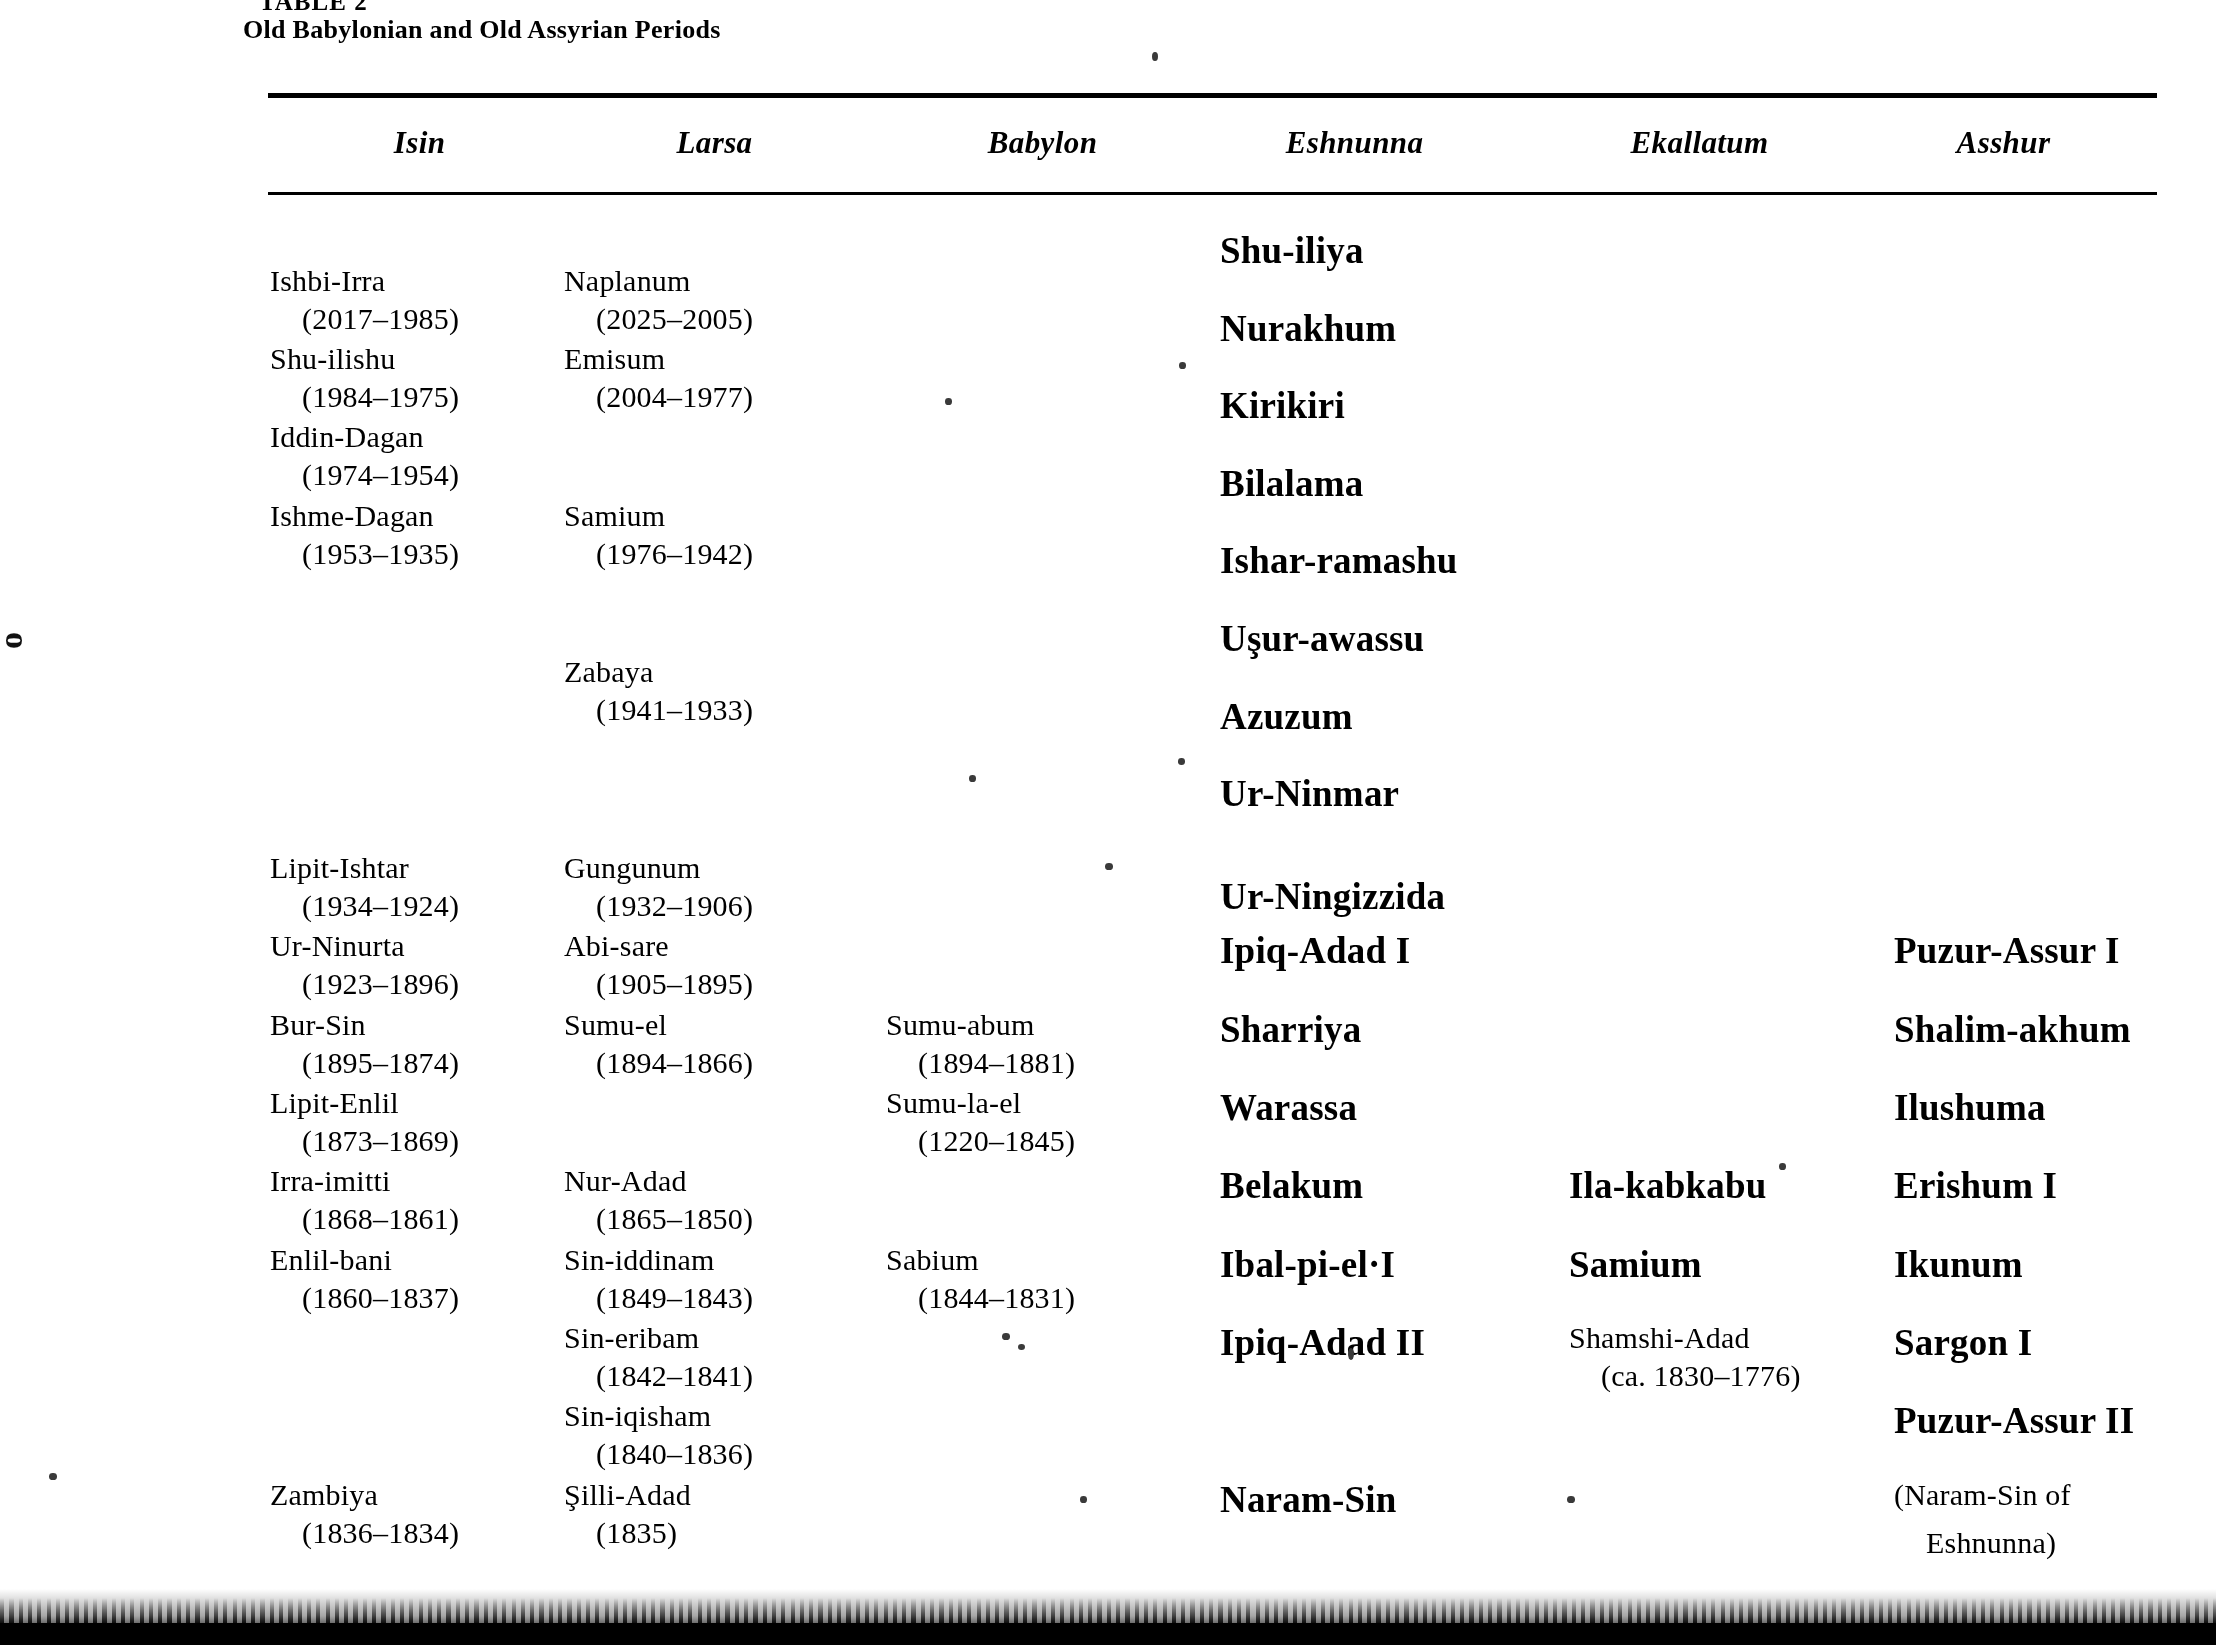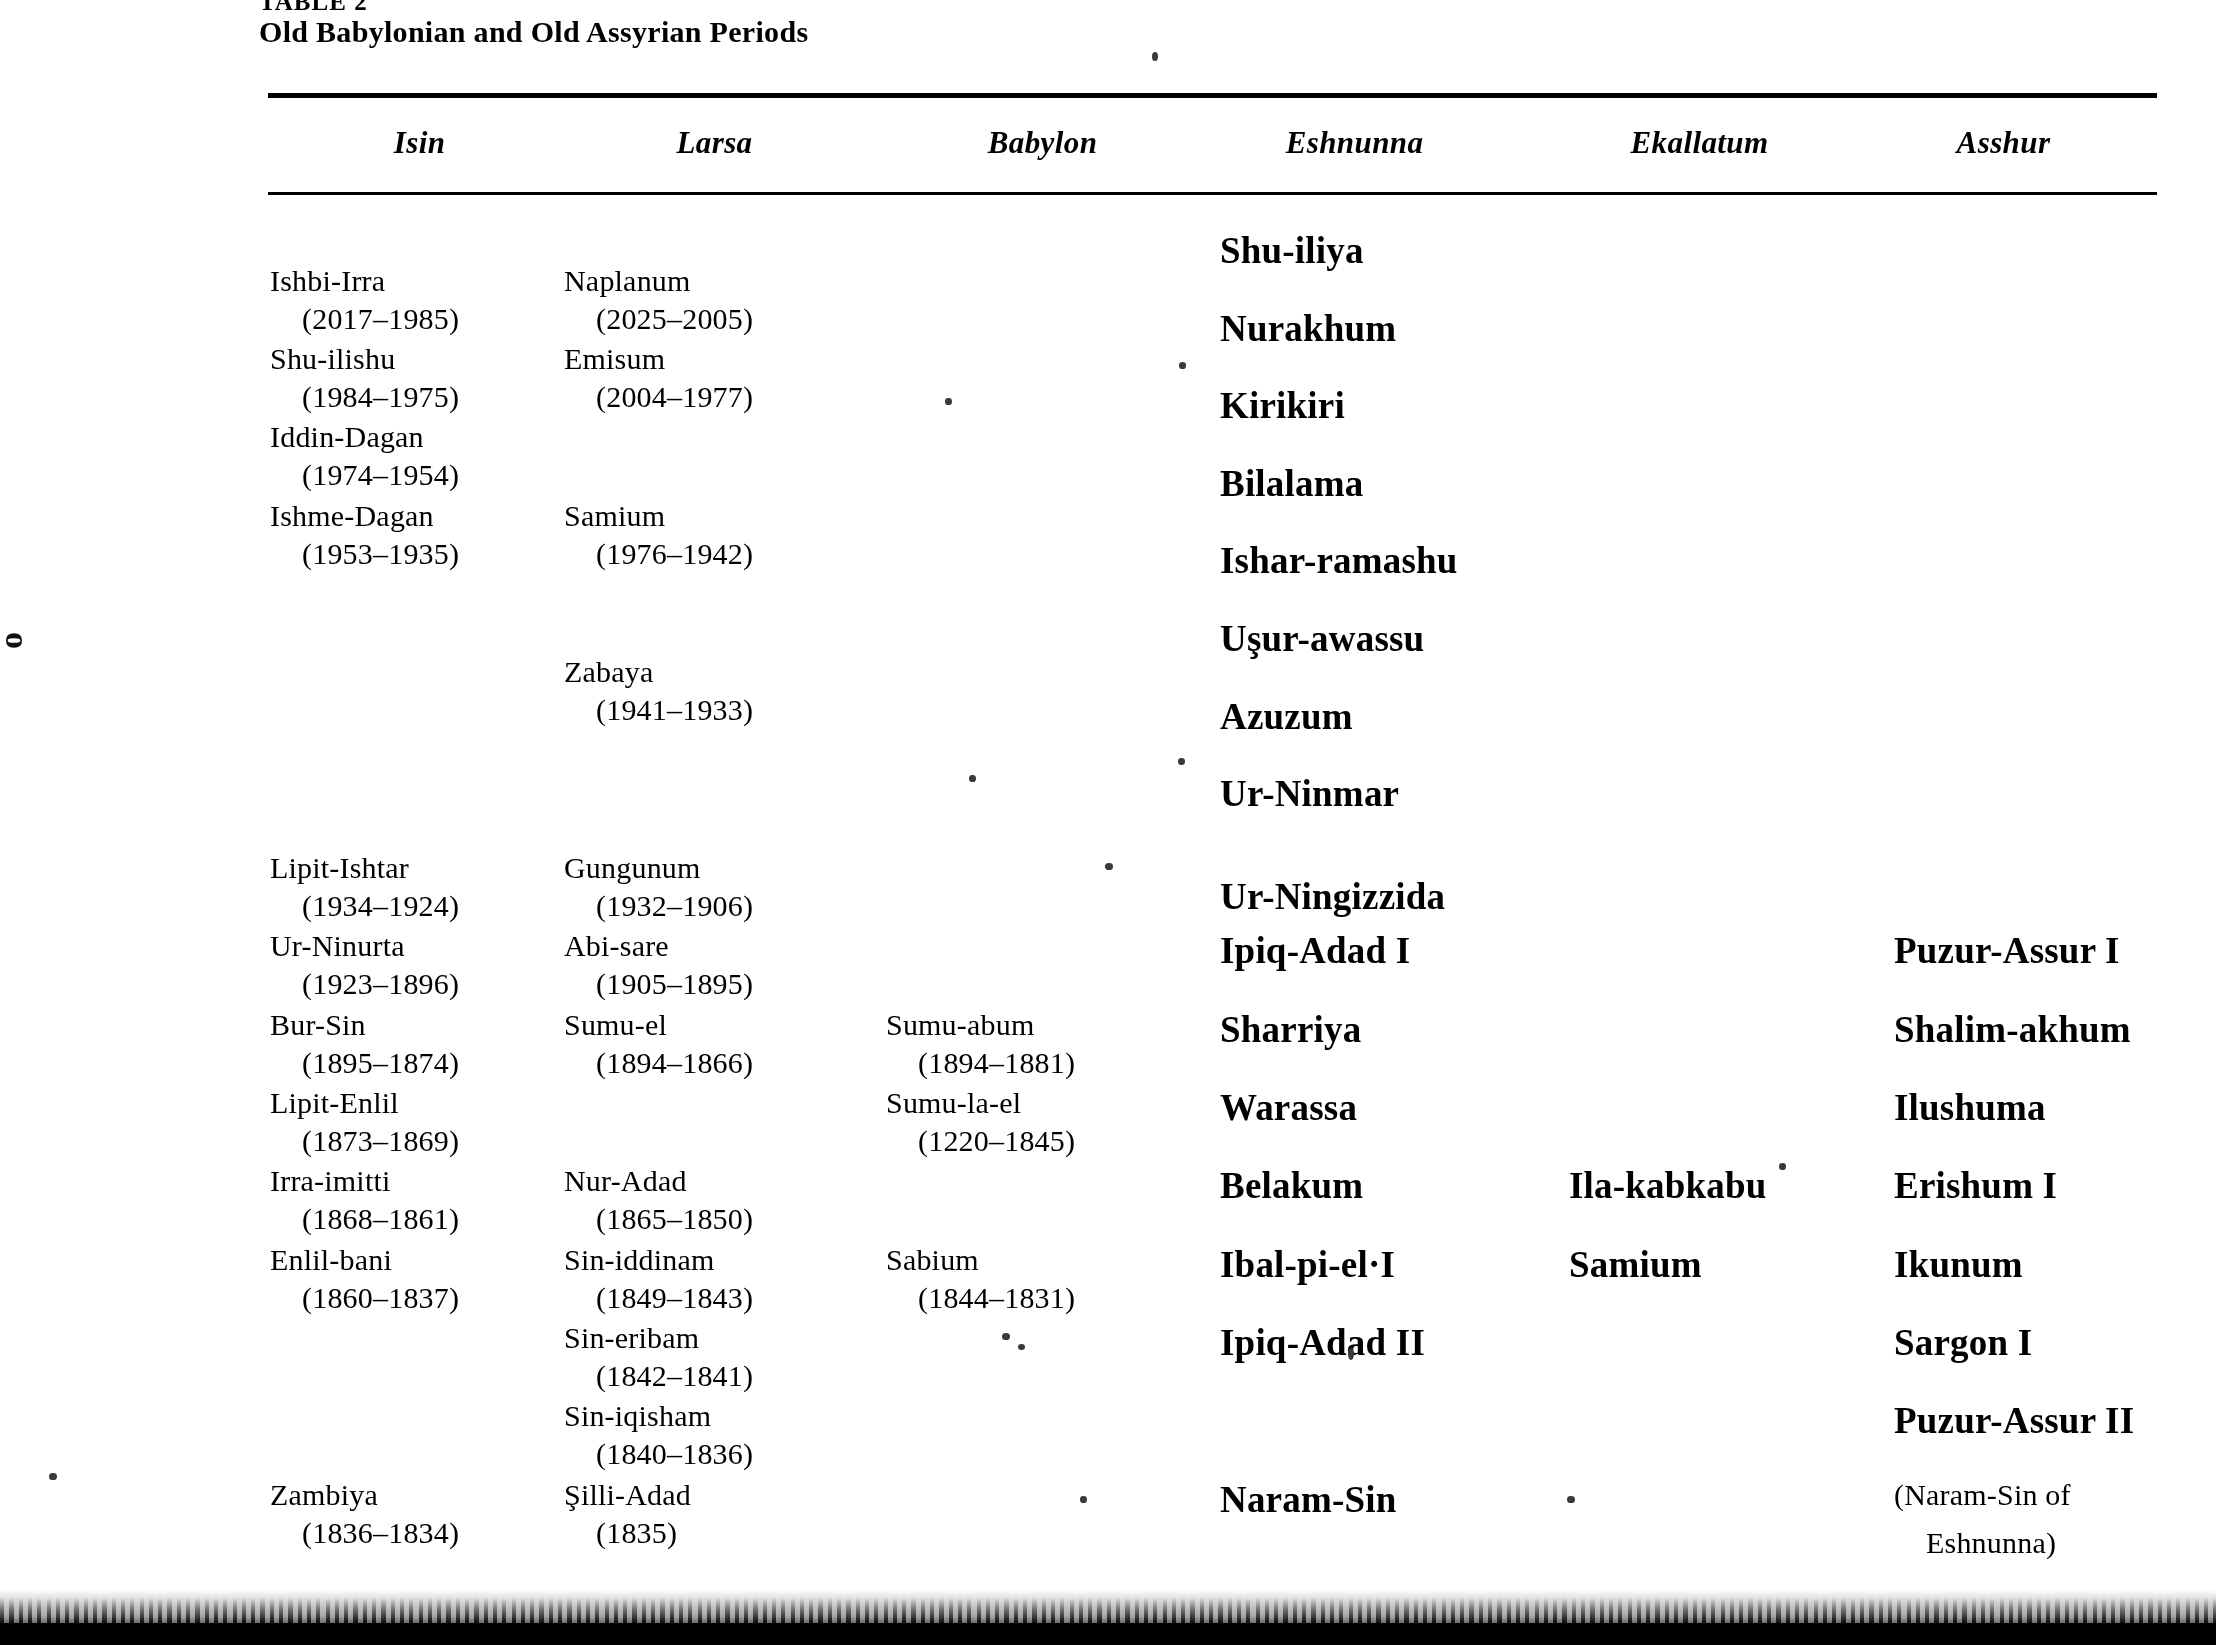--- a/index.html
+++ b/index.html
@@ -11,22 +11,22 @@
   }
   #page{position:absolute;left:0;top:0;width:2216px;height:1645px;background:#fff;}
 
   
   .table-label{
     position:absolute;left:259px;top:-11.8px;
     font-size:25px;font-weight:bold;letter-spacing:1px;
     font-family:"Liberation Serif","DejaVu Serif",serif;
   }
   .table-title{
-    position:absolute;left:259px;top:15px;
-    font-size:30px;font-weight:bold;letter-spacing:0.3px;
+    position:absolute;left:243px;top:15px;
+    font-size:26px;font-weight:bold;letter-spacing:0.3px;
   }
 
   
   .rule{position:absolute;background:#000;}
   .rule-top{left:268px;top:93px;width:1889px;height:5px;}
   .rule-mid{left:268px;top:192px;width:1889px;height:3.4px;}
 
   
   .colhead{
     position:absolute;top:125px;
@@ -212,20 +212,24 @@
   <div class="single" style="left:1220px;top:929px;">Ipiq-Adad I</div>
   <div class="single" style="left:1220px;top:1008px;">Sharriya</div>
   <div class="single" style="left:1220px;top:1086px;">Warassa</div>
   <div class="single" style="left:1220px;top:1164px;">Belakum</div>
   <div class="single" style="left:1220px;top:1243px;">Ibal-pi-el·I</div>
   <div class="single" style="left:1220px;top:1321px;">Ipiq-Adad II</div>
   <div class="single" style="left:1220px;top:1478px;">Naram-Sin</div>
 
   <div class="single" style="left:1569px;top:1164px;">Ila-kabkabu</div>
   <div class="single" style="left:1569px;top:1243px;">Samium</div>
+  <div class="entry" style="left:1569px;top:1321px;">
+    <span class="nm">Shamshi-Adad</span>
+    <span class="dt">(ca. 1830–1776)</span>
+  </div>
 
   <div class="single" style="left:1894px;top:929px;">Puzur-Assur I</div>
   <div class="single" style="left:1894px;top:1008px;">Shalim-akhum</div>
   <div class="single" style="left:1894px;top:1086px;">Ilushuma</div>
   <div class="single" style="left:1894px;top:1164px;">Erishum I</div>
   <div class="single" style="left:1894px;top:1243px;">Ikunum</div>
   <div class="single" style="left:1894px;top:1321px;">Sargon I</div>
   <div class="single" style="left:1894px;top:1399px;">Puzur-Assur II</div>
   <div class="entry" style="left:1894px;top:1478px;">
     <span class="nm">(Naram-Sin of</span>

